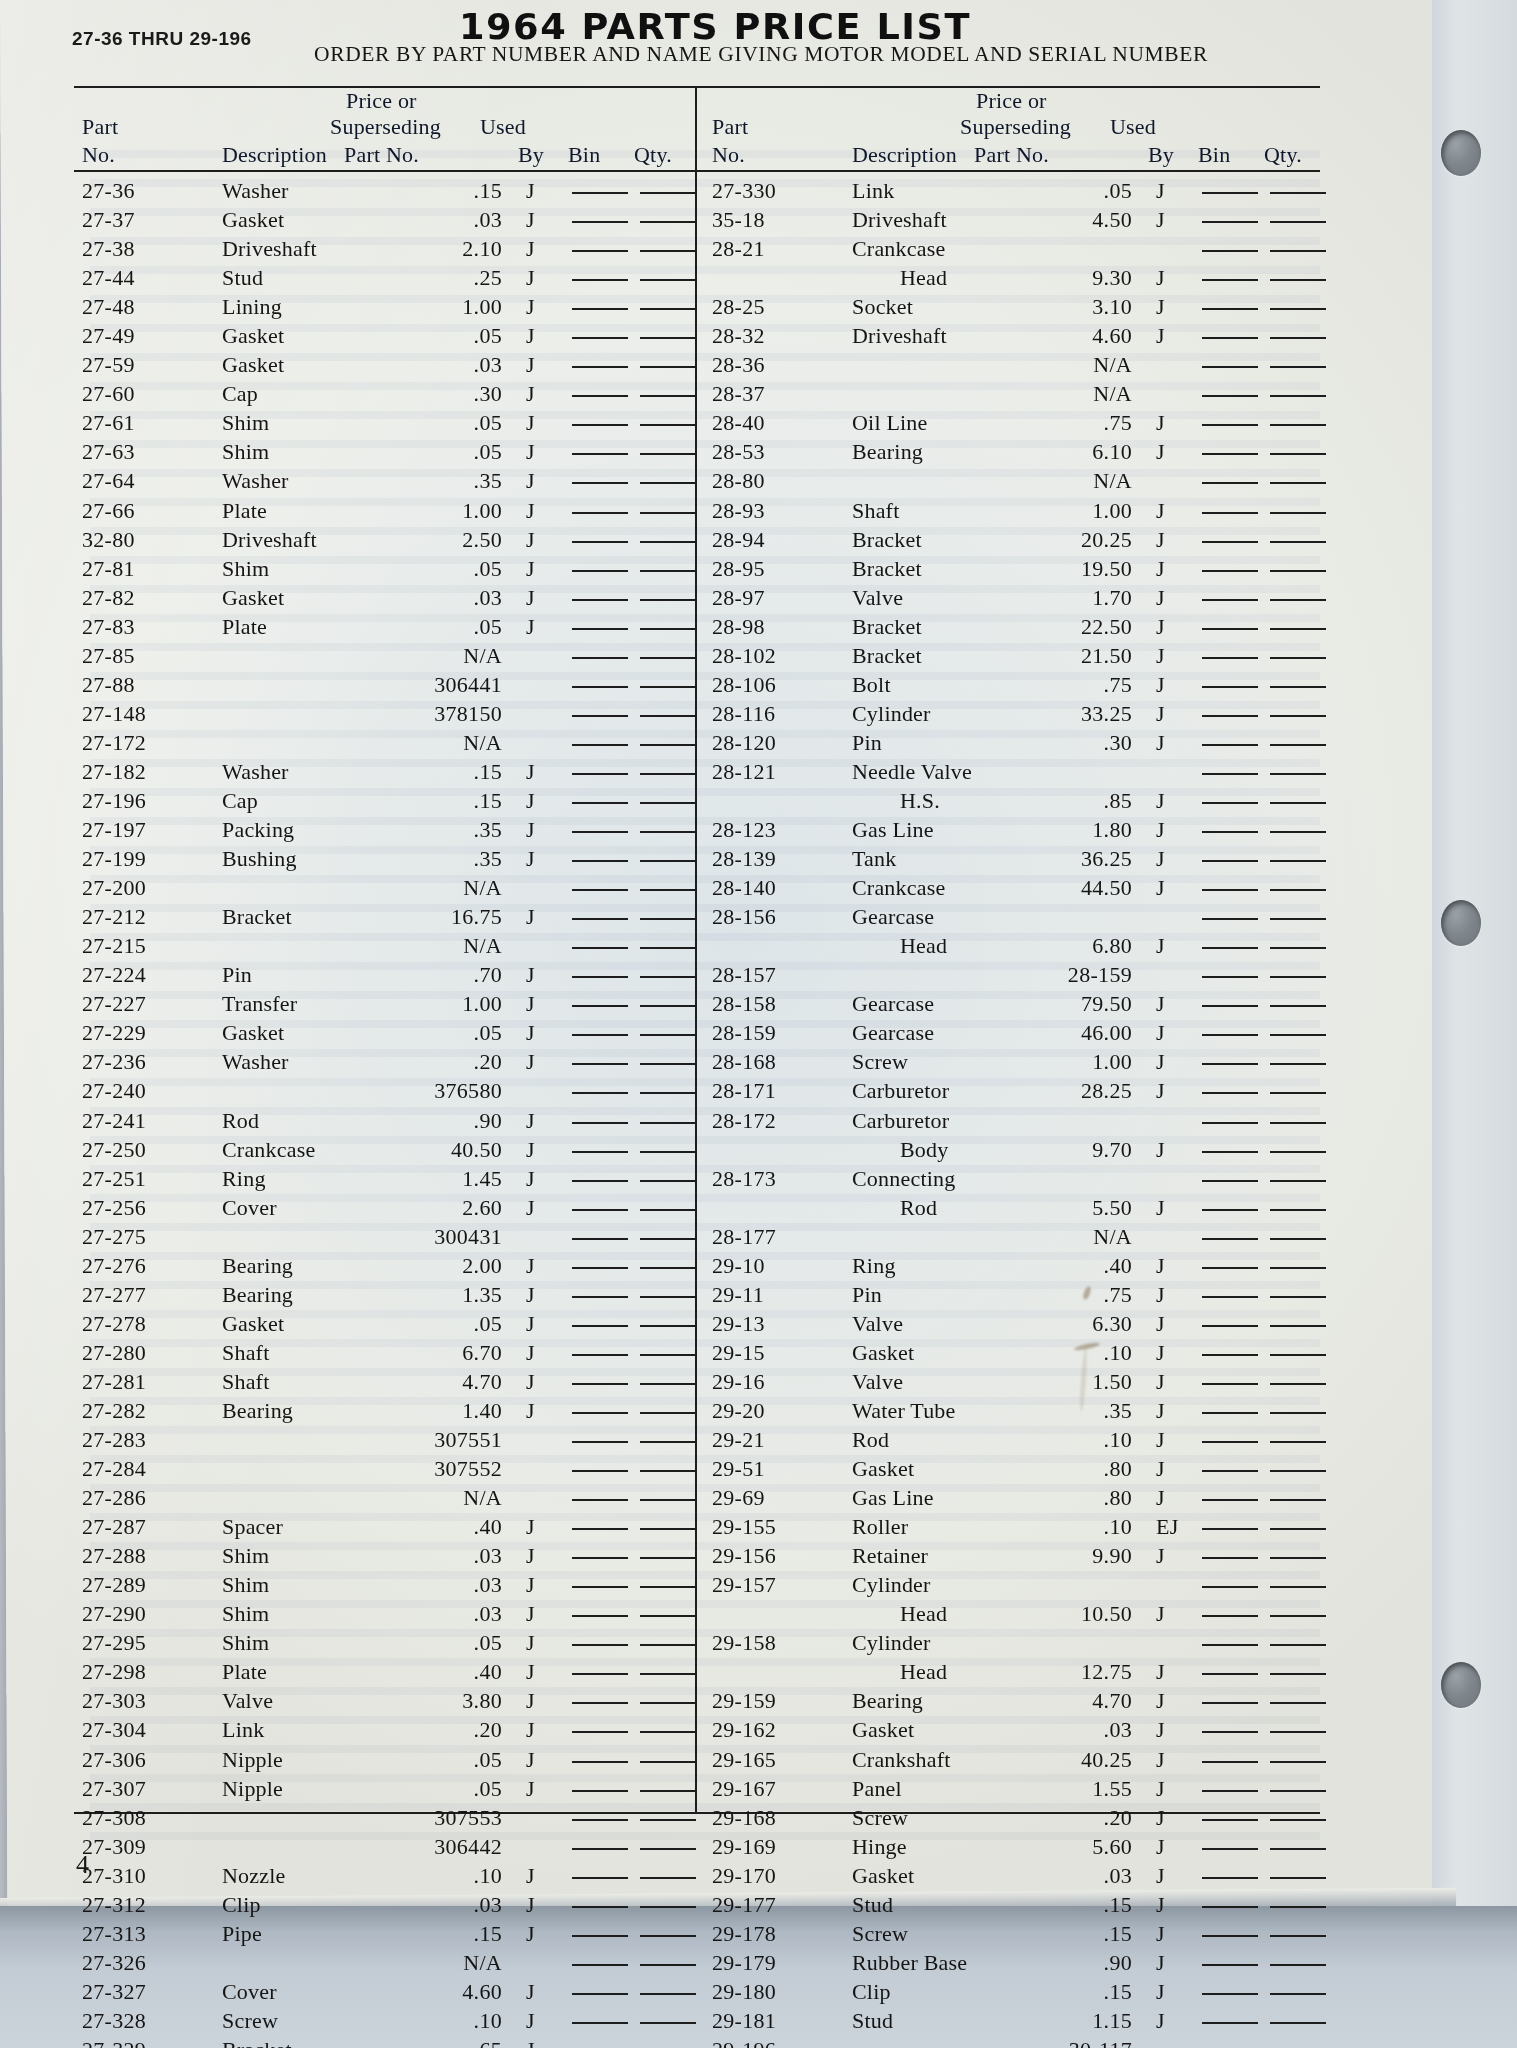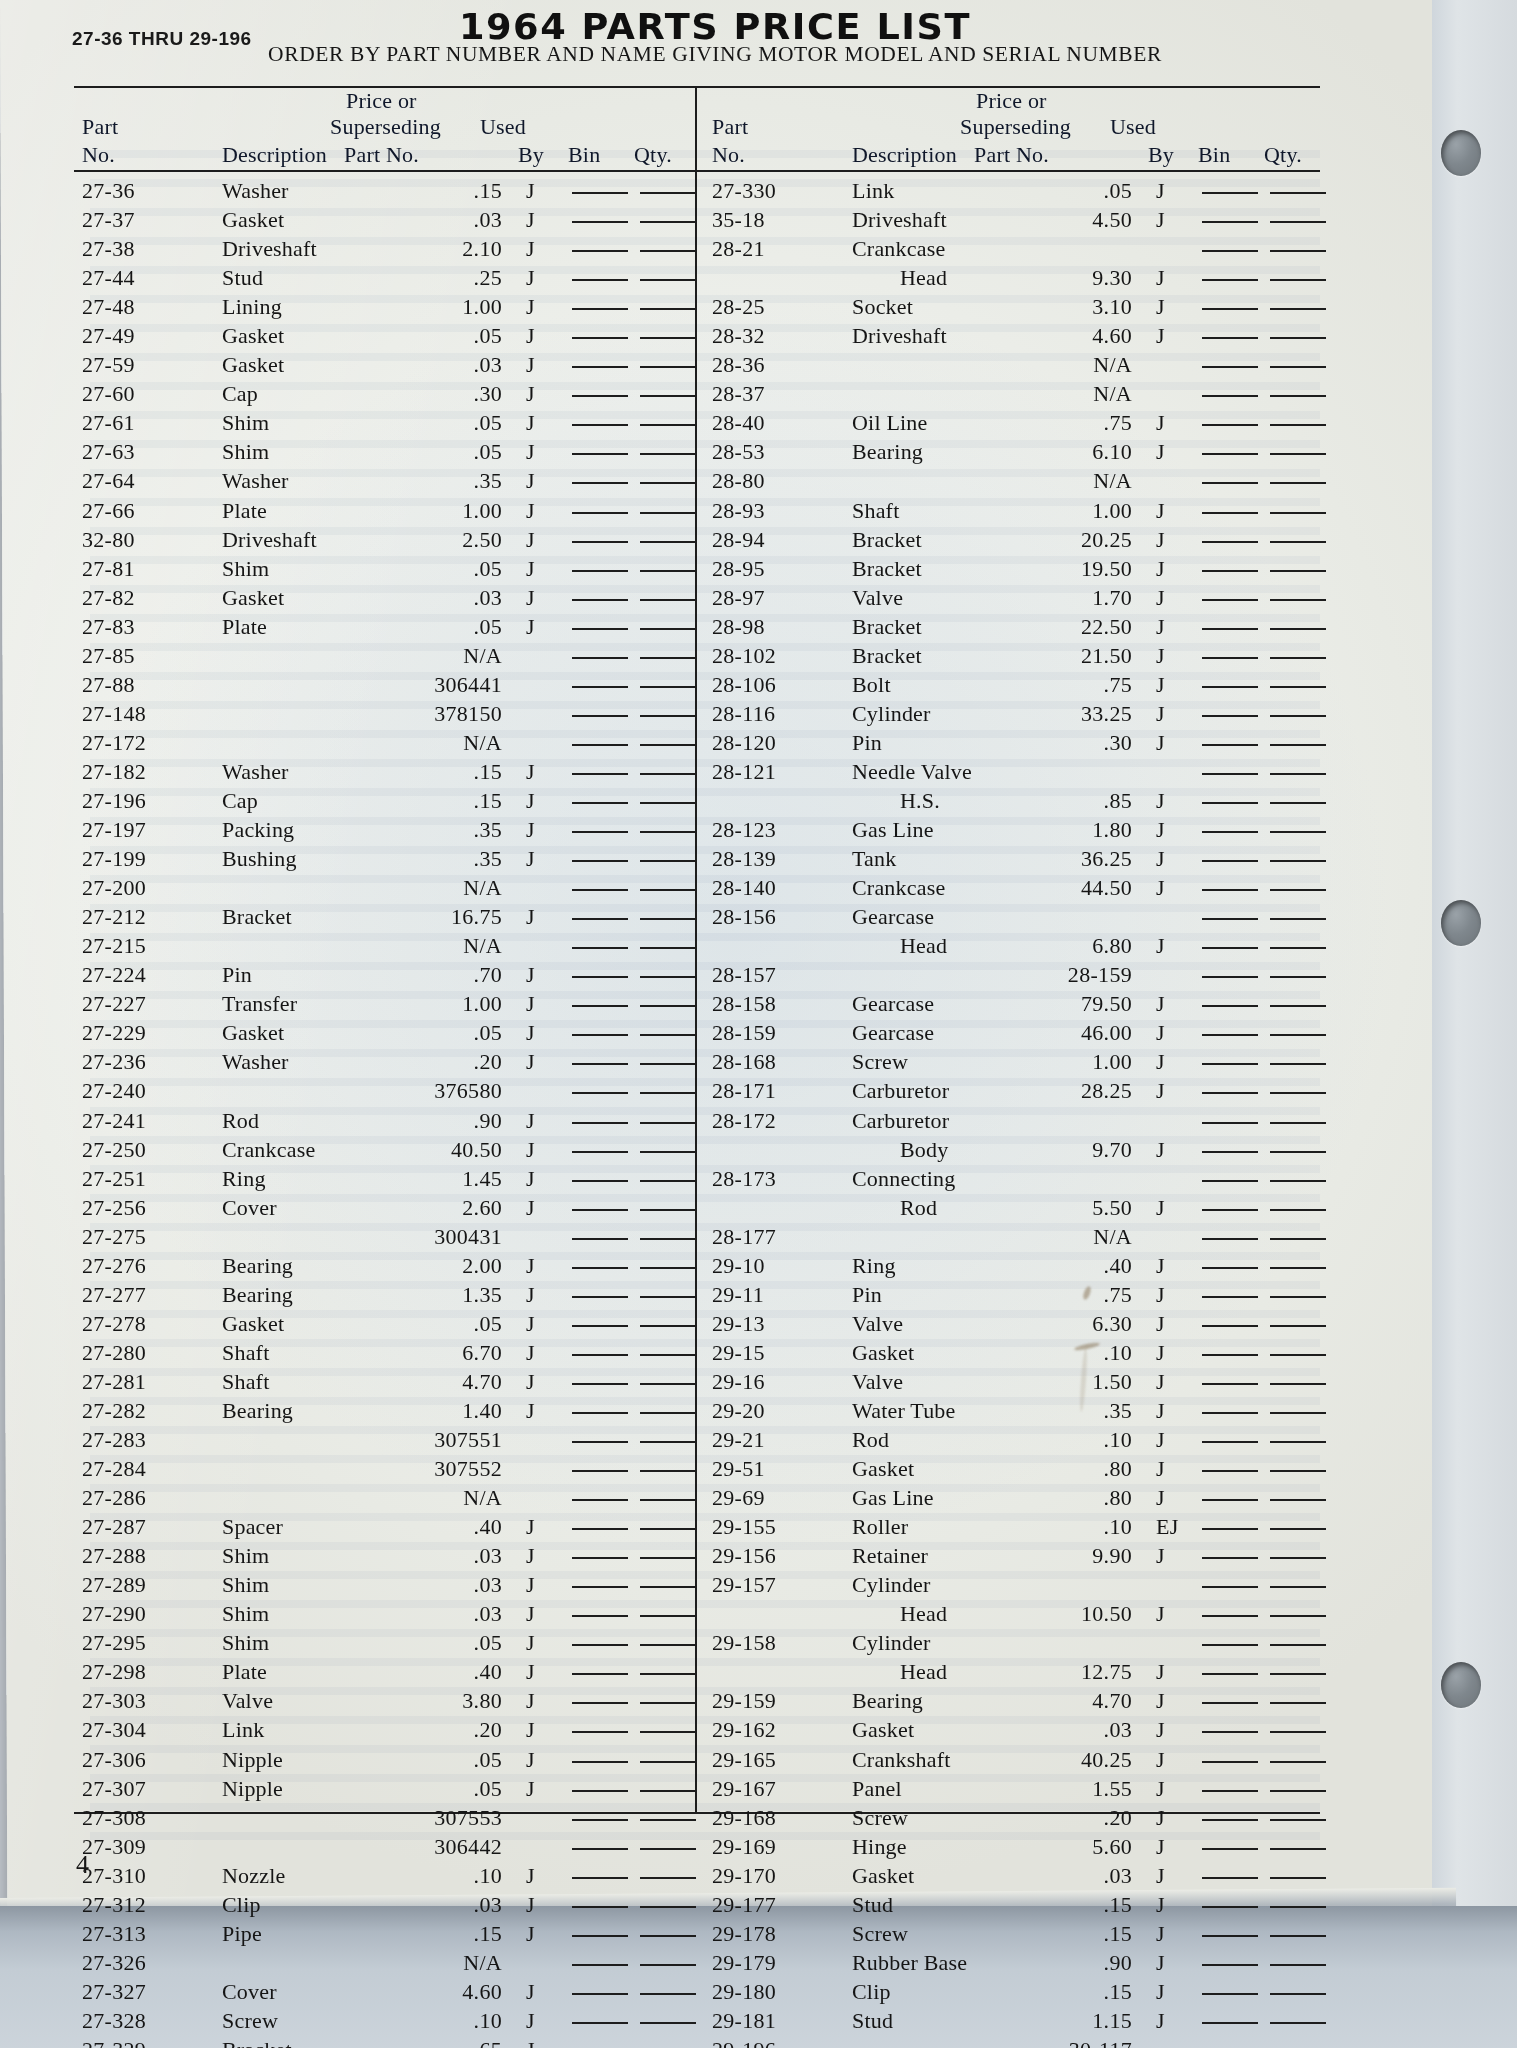--- a/index.html
+++ b/index.html
@@ -95,20 +95,21 @@
   }
   #hdr-sub {
     position: absolute;
     left: 0; top: 42px;
     width: 1430px;
     text-align: center;
     font-family: "Liberation Serif", serif;
     font-size: 21.5px;
     letter-spacing: .6px;
     color: #161616;
+    padding-left: 46px;
   }
 
   
   #table-area {
     position: absolute;
     left: 74px; top: 86px;
     width: 1246px;
     height: 1738px;
   }
   .rule {

